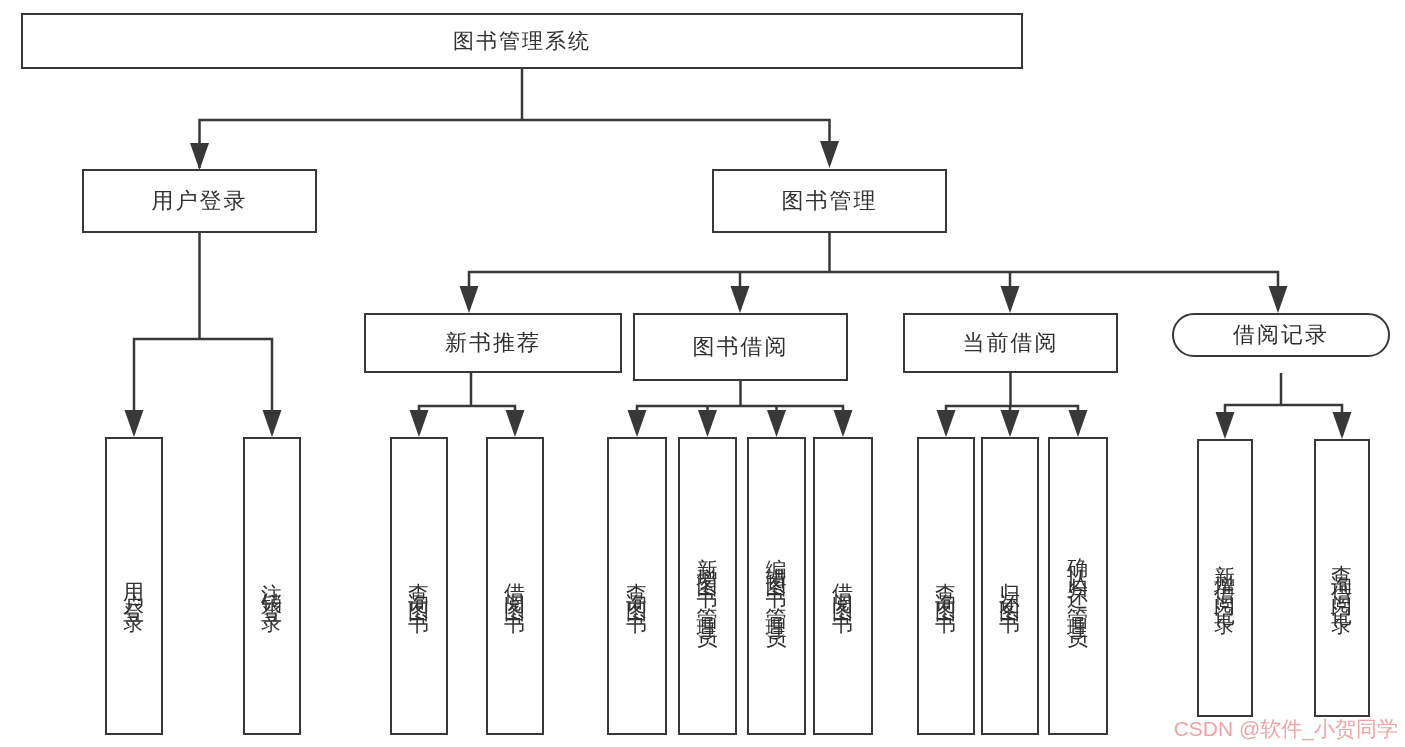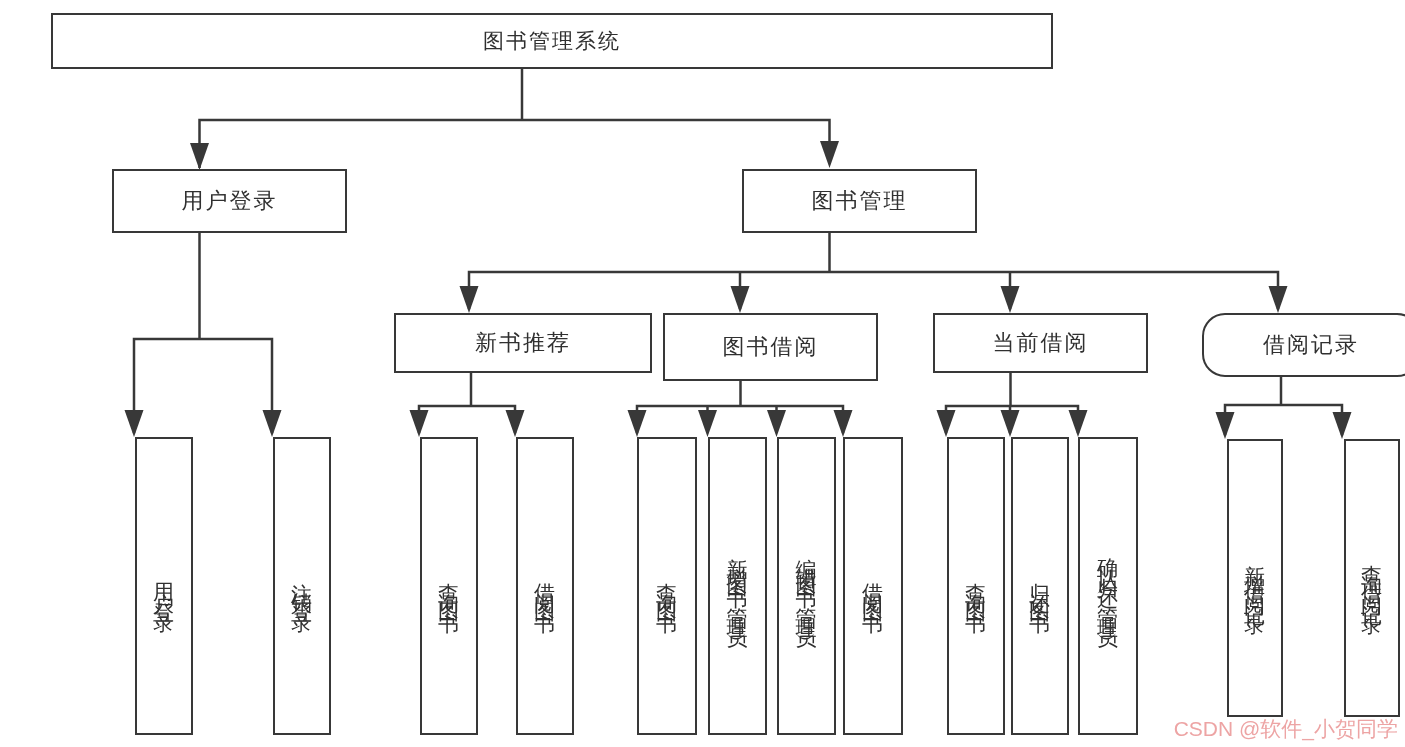--- a/index.html
+++ b/index.html
@@ -20,21 +20,20 @@
   svg.wires path{fill:none;stroke:var(--line);stroke-width:2.5;}
   svg.wires polygon{fill:var(--line);stroke:none;}
   .box{
     position:absolute;
     box-sizing:border-box;
     background:#ffffff;
     border:2.5px solid var(--line);
     display:flex;align-items:center;justify-content:center;
     color:var(--text);
     z-index:1;
-    margin-left:30px;
   }
   .h{font-size:22px;letter-spacing:2px;white-space:nowrap;}
   .root-label{font-size:21px;letter-spacing:2px;}
   .v{
     writing-mode:vertical-rl;
     text-orientation:mixed;
     font-size:21px;
     letter-spacing:10px;
     line-height:1;
     white-space:nowrap;
@@ -114,21 +113,21 @@
 
   <div class="box" style="left:364px;top:313px;width:258px;height:60px;">
     <span class="h">新书推荐</span>
   </div>
   <div class="box" style="left:633px;top:313px;width:215px;height:68px;">
     <span class="h">图书借阅</span>
   </div>
   <div class="box" style="left:903px;top:313px;width:215px;height:60px;">
     <span class="h">当前借阅</span>
   </div>
-  <div class="box" style="left:1172px;top:313px;width:218px;height:64px;border-radius:23px;">
+  <div class="box" style="left:1172px;top:313px;width:218px;height:44px;border-radius:23px;">
     <span class="h">借阅记录</span>
   </div>
 
   <div class="box" style="left:105px;top:437px;width:58px;height:298px;">
     <span class="v">用户登录</span>
   </div>
   <div class="box" style="left:243px;top:437px;width:58px;height:298px;">
     <span class="v">注销登录</span>
   </div>
 

